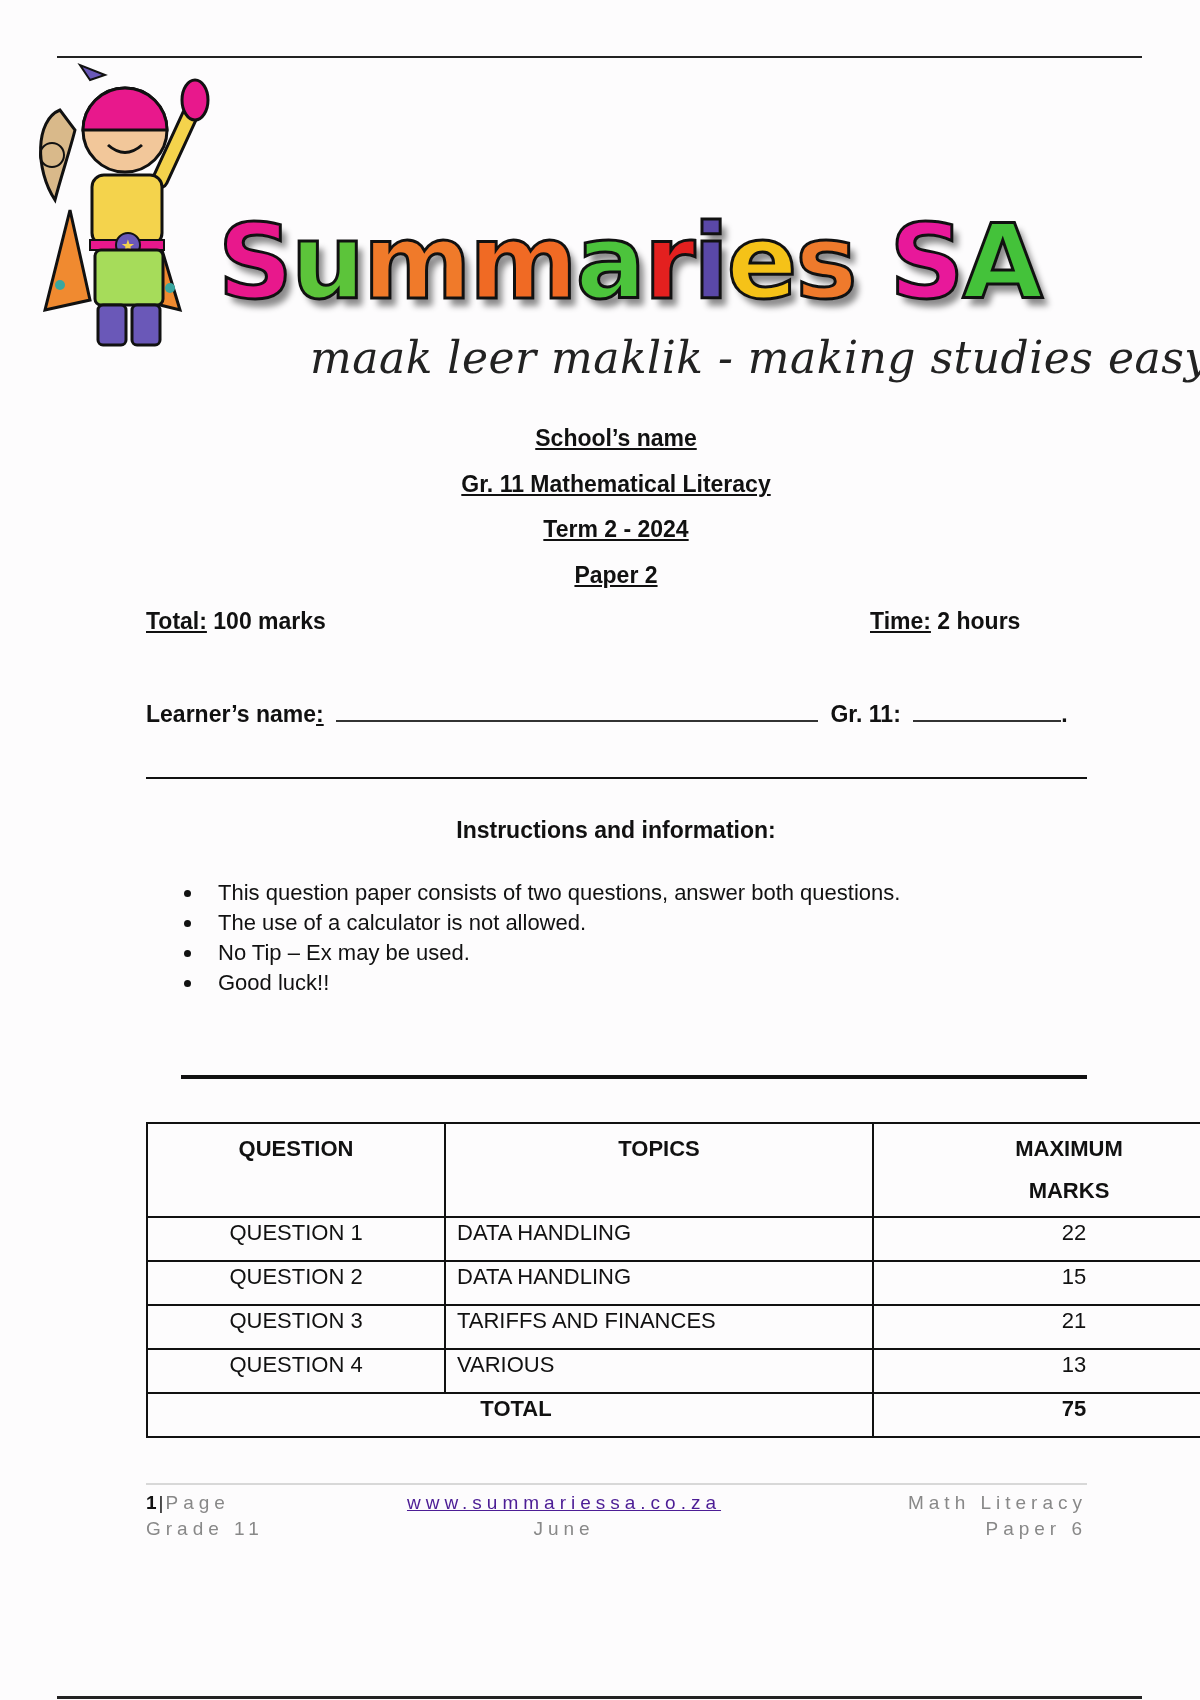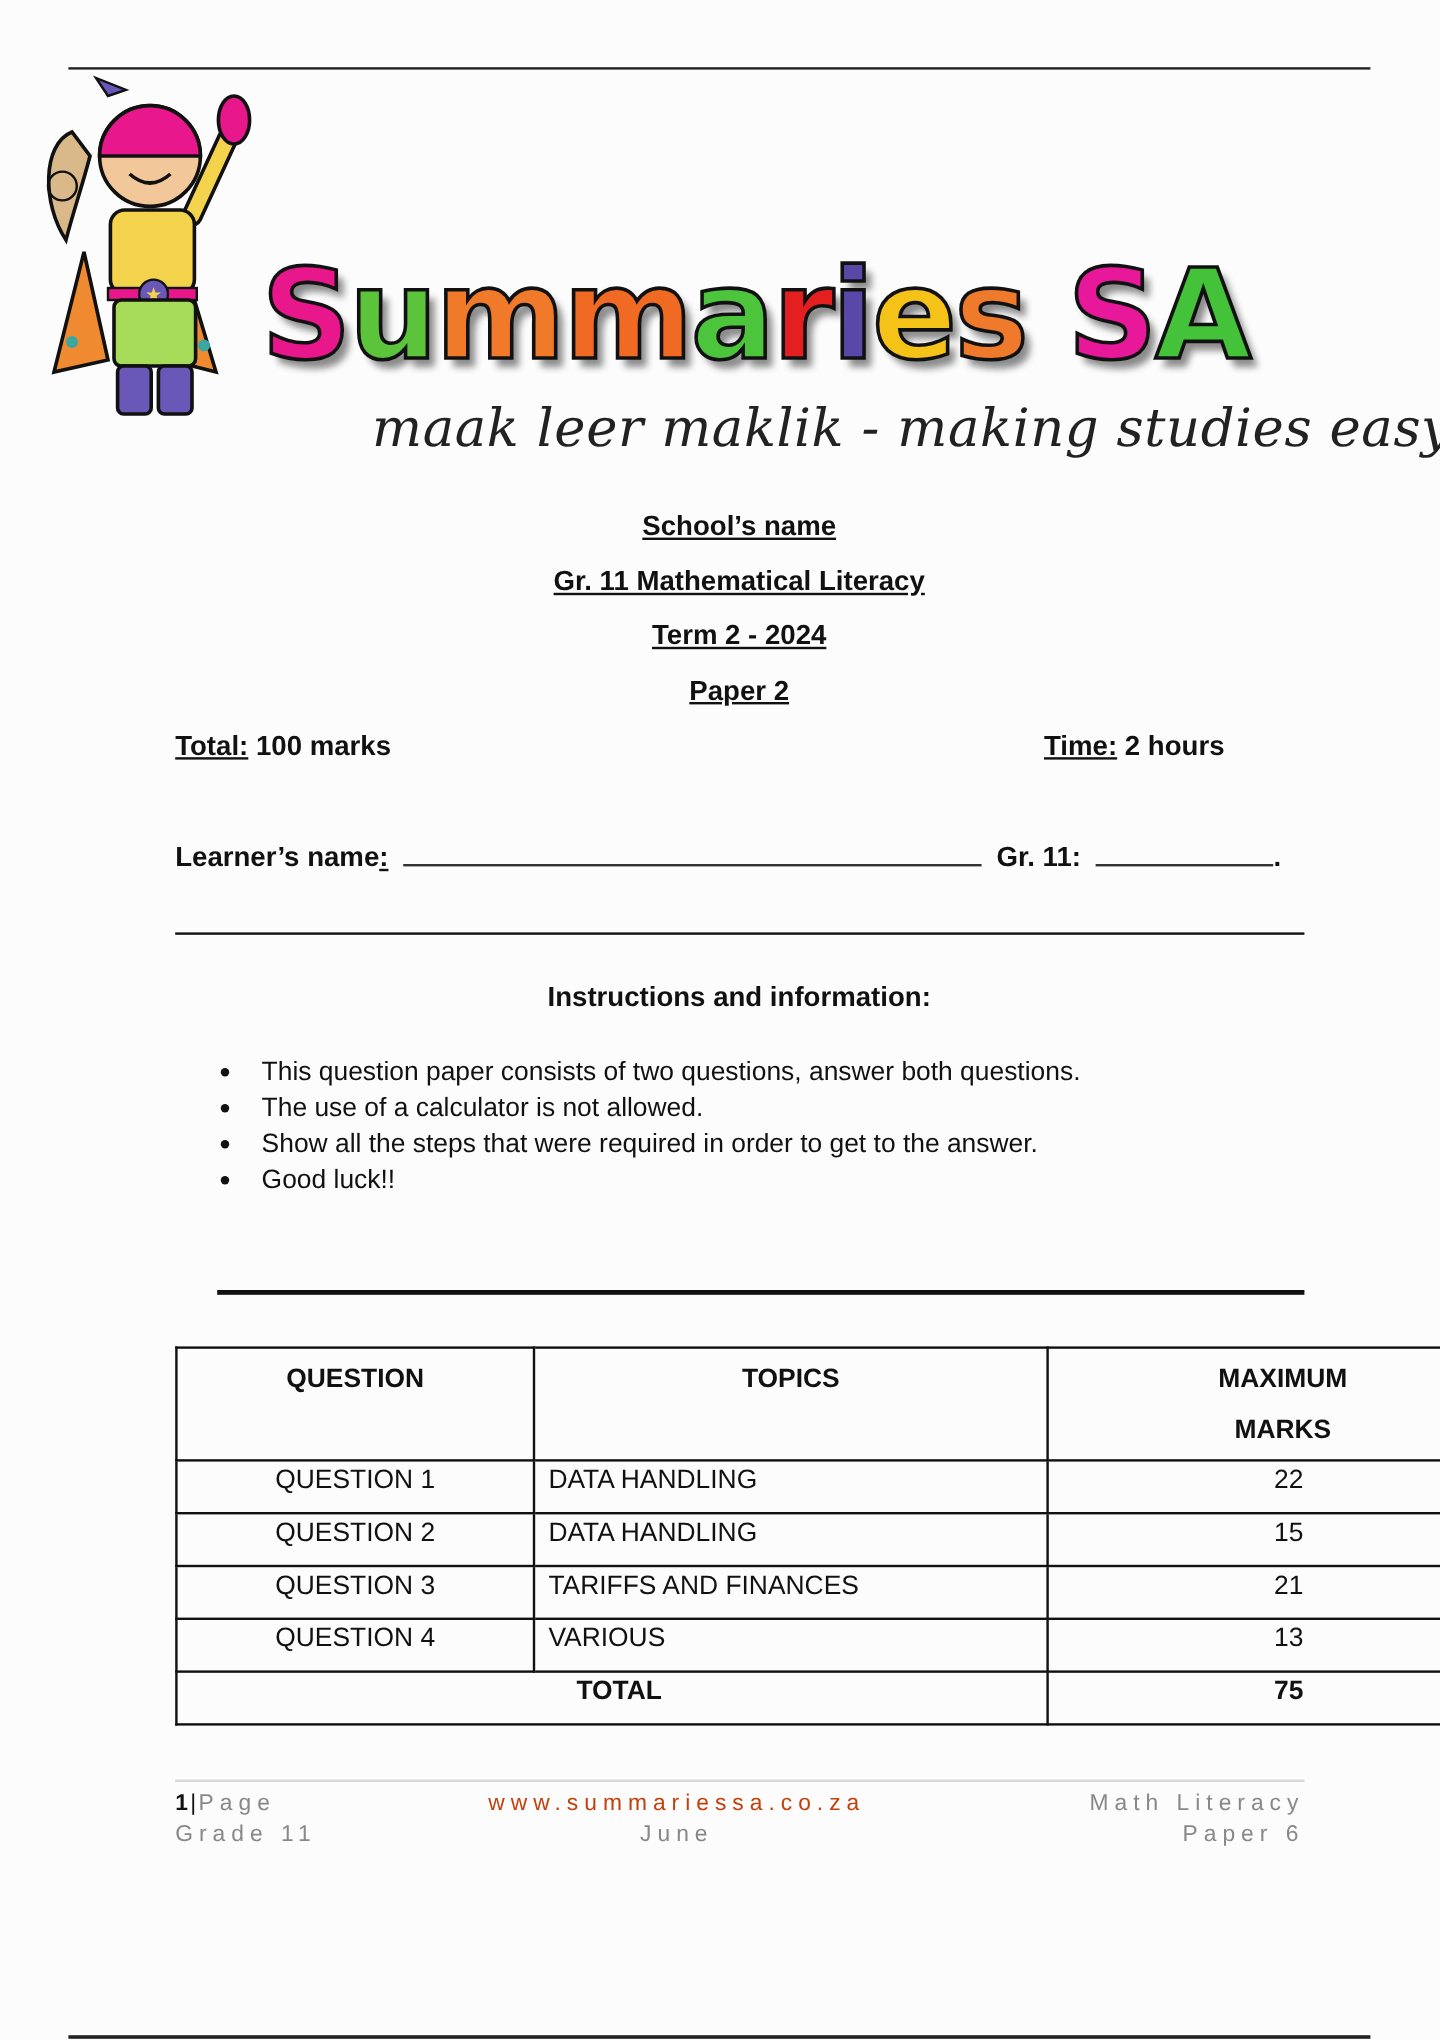--- a/index.html
+++ b/index.html
@@ -71,21 +71,21 @@
 
   
   .footer-rule { left: 146px; top: 1483px; width: 941px; height: 2px; background: #d8d8d8; }
   .footer { left: 146px; top: 1490px; width: 941px; height: 56px; color: #888;
     font-family: "Liberation Sans", sans-serif; font-size: 19px; letter-spacing: 5px; }
   .f-col { position: absolute; top: 0; line-height: 26px; }
   .f-left { left: 0; }
   .f-center { left: 238px; width: 360px; text-align: center; }
   .f-right { right: 0; text-align: right; }
   .f-pagenum { color: #111; font-weight: bold; letter-spacing: 2px; }
-  .f-link { color: #c2410c; }
+  .f-link { color: #4c1d95; text-decoration: underline; }
 </style>
 </head>
 <body>
 
 <div class="abs rule-top"></div>
 
 <div class="abs logo">
   <svg width="180" height="290" viewBox="0 0 180 290" style="position:absolute;left:0;top:0;">
 
     <path d="M40 150 L15 250 L60 240 Z" fill="#f08a30" stroke="#111" stroke-width="3"></path>
@@ -138,21 +138,21 @@
   <span>Gr. 11:</span>
   <span class="blank" style="width:148px;"></span><span style="margin-left:-6px;">.</span>
 </div>
 
 <div class="abs rule-mid"></div>
 
 <div class="instr-title">Instructions and information:</div>
 <ul class="abs instr-list">
   <li>This question paper consists of two questions, answer both questions.</li>
   <li>The use of a calculator is not allowed.</li>
-  <li>Show all the steps that were required in order to get to the answer.</li>
+  <li>No Tip – Ex may be used.</li>
   <li>Good luck!!</li>
 </ul>
 
 <div class="abs rule-thick"></div>
 
 <table class="marks">
   <tbody>
       <tr>
     <th class="c-q">QUESTION</th>
     <th style="width:415px;">TOPICS</th>

